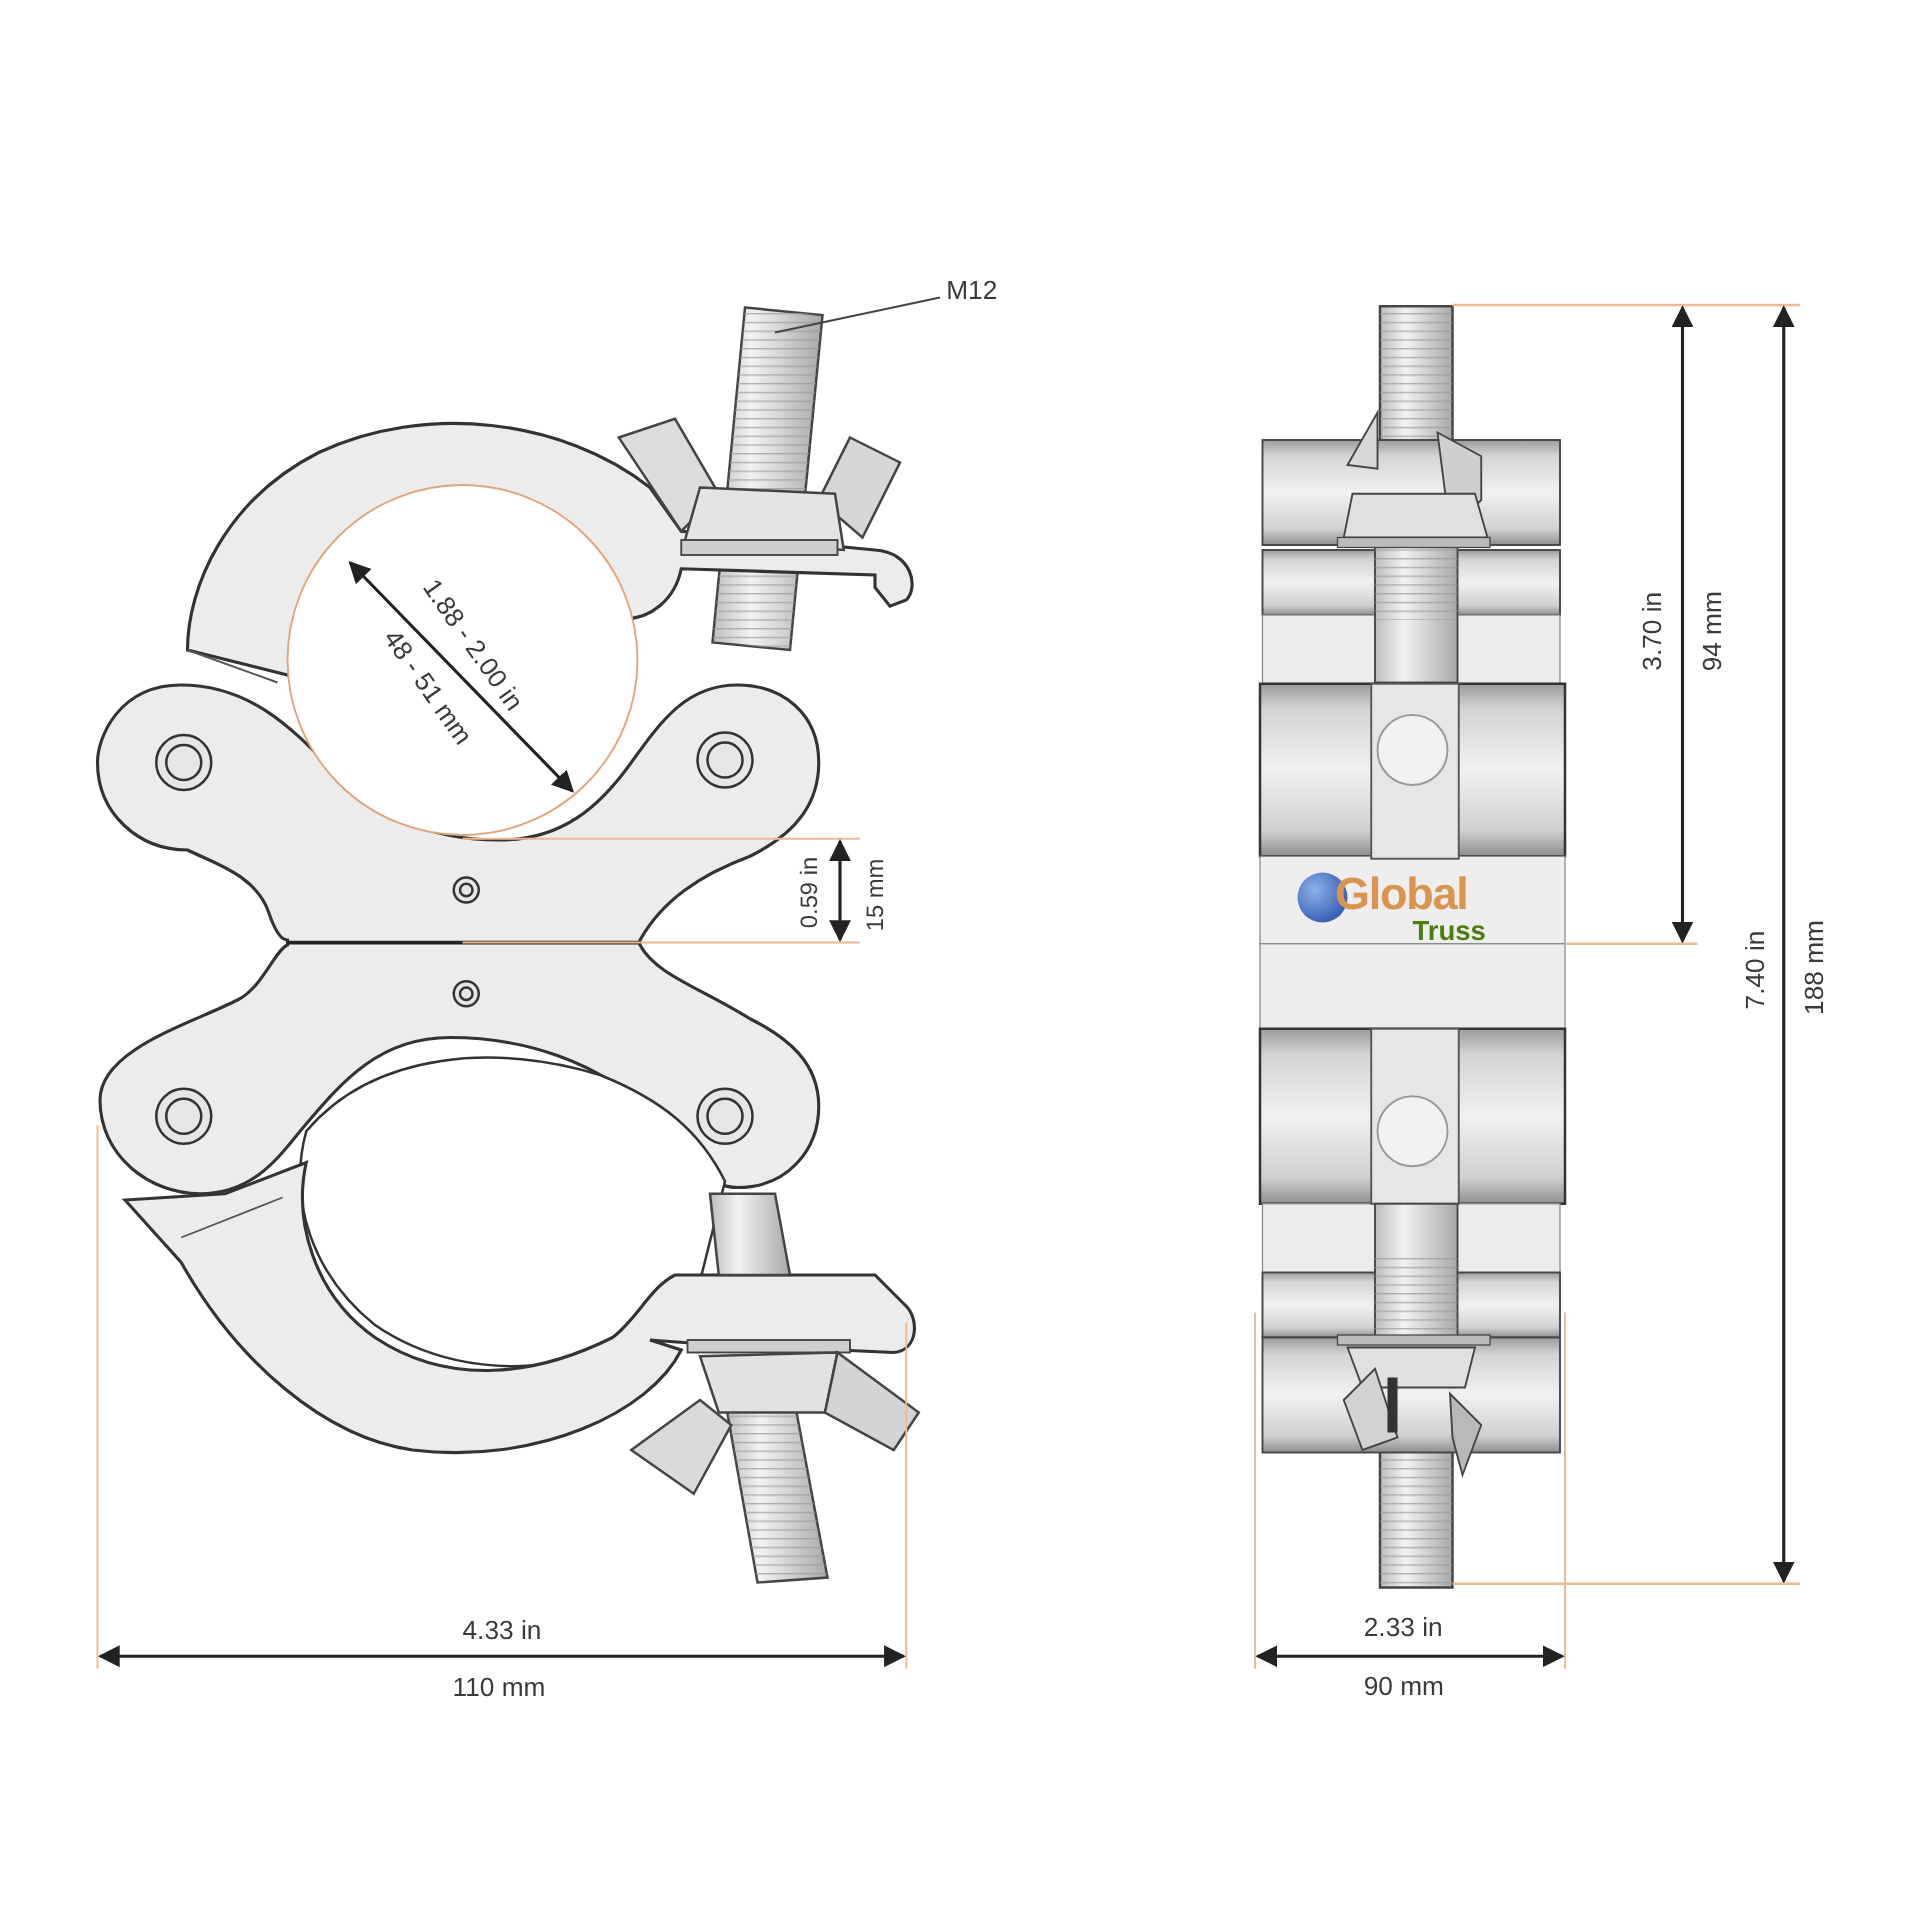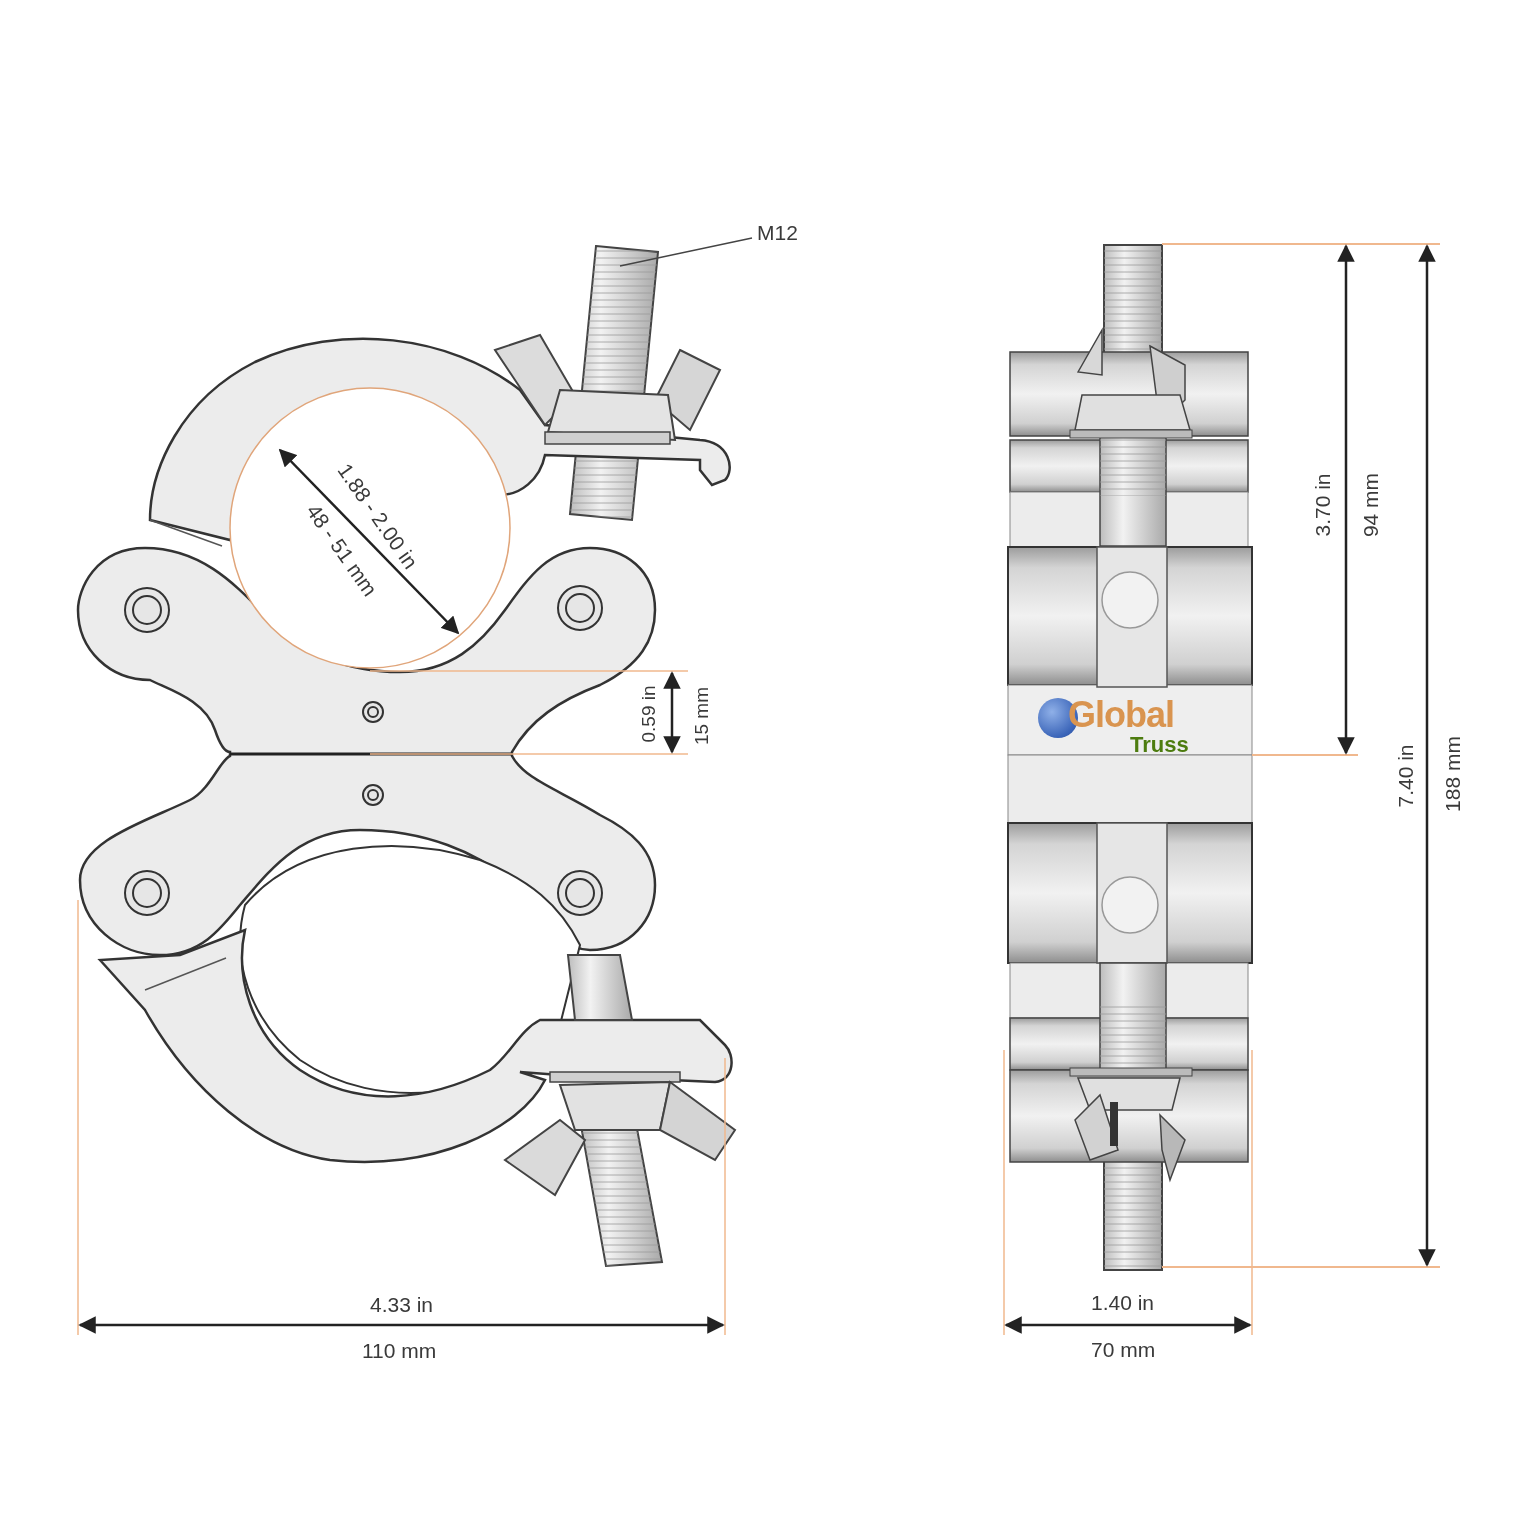--- a/index.html
+++ b/index.html
@@ -180,21 +180,21 @@
 
   <span class="lbl" style="left:370px; top:1294px;">4.33 in</span>
   <span class="lbl" style="left:362px; top:1340px;">110 mm</span>
 
   <span class="lbl rot-v" style="left:1322px; top:505px;">3.70 in</span>
   <span class="lbl rot-v" style="left:1370px; top:505px;">94 mm</span>
 
   <span class="lbl rot-v" style="left:1405px; top:776px;">7.40 in</span>
   <span class="lbl rot-v" style="left:1452px; top:774px;">188 mm</span>
 
-  <span class="lbl" style="left:1091px; top:1292px;">1.40 in</span>
-  <span class="lbl" style="left:1091px; top:1339px;">70 mm</span>
+  <span class="lbl" style="left:1091px; top:1292px;">2.33 in</span>
+  <span class="lbl" style="left:1091px; top:1339px;">90 mm</span>
 
   <div class="logo">
     <div class="globe"></div>
     <span class="logo-word1">Global</span>
     <span class="logo-word2">Truss</span>
   </div>
 </div>
 
 </body></html>

